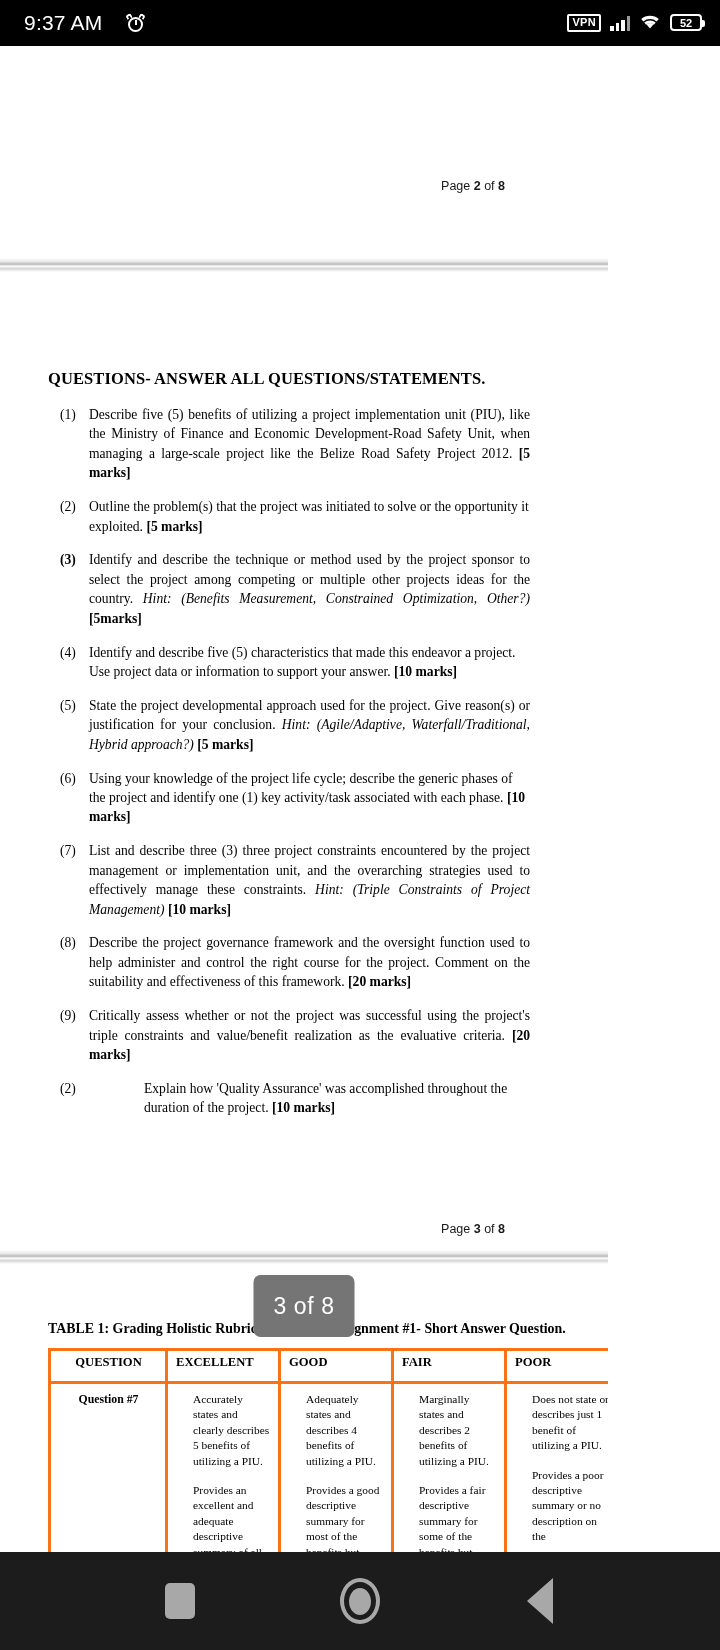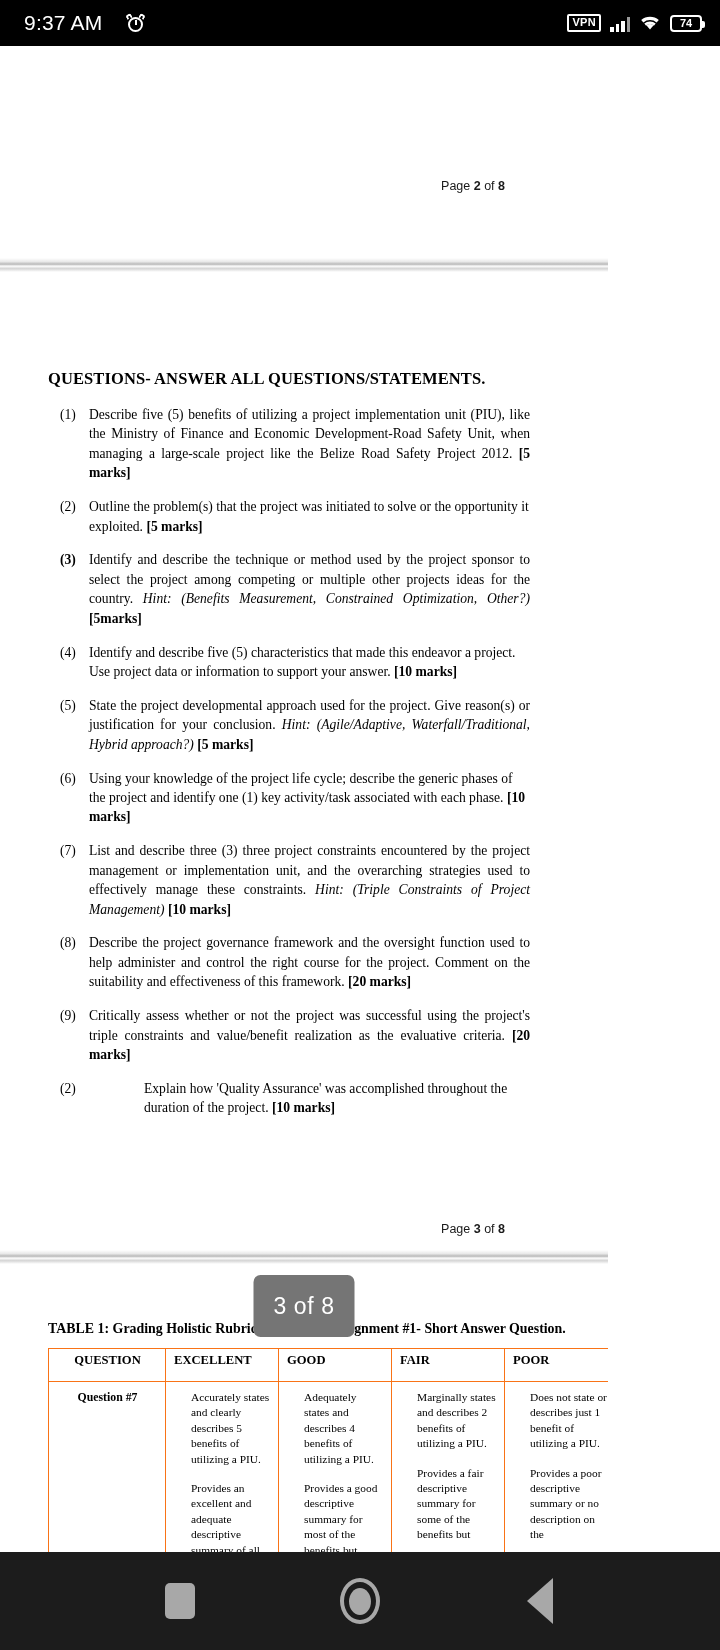--- a/index.html
+++ b/index.html
@@ -15,21 +15,21 @@
   .statusbar {
     position: absolute; top: 0; left: 0;
     width: 720px; height: 46px;
     background: #000000;
     display: flex; align-items: center;
     padding: 0 18px 0 24px;
     font-family: "Liberation Sans", sans-serif;
   }
   .sb-left { display: flex; align-items: center; gap: 25px; }
   .sb-clock { color: #ffffff; font-size: 21px; font-weight: 400; letter-spacing: .2px; }
-  .sb-right { margin-left: auto; display: flex; align-items: center; gap: 9px; }
+  .sb-right { margin-left: auto; display: flex; align-items: flex-start; gap: 9px; }
   .ic-alarm { width: 17px; height: 17px; position: relative; display:inline-block; }
   .ic-alarm .face {
     position:absolute; left:1px; top:2px; width:15px; height:15px;
     border: 2px solid #ffffff; border-radius: 50%;
   }
   .ic-alarm .hand {
     position:absolute; left:7.5px; top:5px; width:2px; height:5px; background:#fff;
   }
   .ic-alarm .bellL, .ic-alarm .bellR {
     position:absolute; top:-1px; width:6px; height:5px; border:2px solid #fff;
@@ -105,21 +105,21 @@
   .tbl-caption {
     font-size: 13.9px; font-weight: 700; color: #000;
     padding: 57px 0 11px 48px;
   }
   table.rubric {
     margin-left: 48px; width: 570px;
     border-collapse: collapse; table-layout: fixed;
     font-size: 11.4px; color: #000;
   }
   table.rubric th, table.rubric td {
-    border: 1px solid #f97316; vertical-align: top;
+    border: 3px solid #f97316; vertical-align: top;
     padding: 8px 7px 5px 8px; line-height: 15.4px;
   }
   table.rubric th { font-weight: 700; font-size: 12.6px; height: 33px; padding-top: 4px; }
   table.rubric th.c-q { text-align: center; }
   table.rubric th.c-o { text-align: left; }
   table.rubric td.q1 { font-weight: 700; text-align: center; font-size: 11.8px; }
   table.rubric td p { margin: 0 0 14px 17px; }
   table.rubric td p:last-child { margin-bottom: 0; }
   col.cw1 { width: 117px; }
   col.cwx { width: 113px; }
@@ -179,21 +179,21 @@
           <i></i>
       </span>
       <span class="ic-wifi">
         <svg width="22" height="17" viewBox="0 0 22 17">
           <path d="M11 14.6 L7.6 10.4 A5.6 5.6 0 0 1 14.4 10.4 Z" fill="#ffffff"></path>
           <path d="M2.2 5.1 A13.5 13.5 0 0 1 19.8 5.1 L17.6 7.6 A10 10 0 0 0 4.4 7.6 Z" fill="#ffffff"></path>
           <path d="M5.3 8.6 A9 9 0 0 1 16.7 8.6 L14.9 10.7 A6.2 6.2 0 0 0 7.1 10.7 Z" fill="#ffffff"></path>
         </svg>
       </span>
       <span class="ic-bat">
-        <span>74</span>
+        <span>52</span>
       </span>
     </div>
   </div>
 
   <div class="viewer">
 
     <div class="page page2">
       <div class="pagefoot"><span>Page </span><b>2</b><span> of </span><b>8</b></div>
     </div>
     <div class="page-sep"></div>

